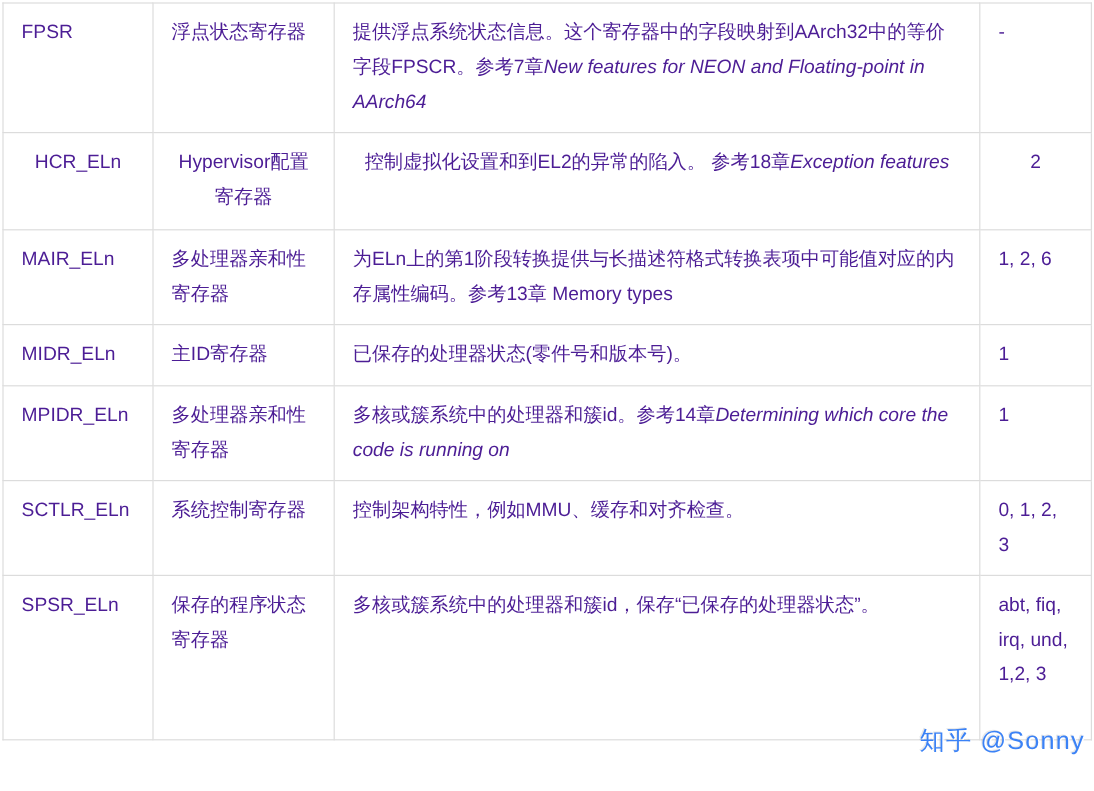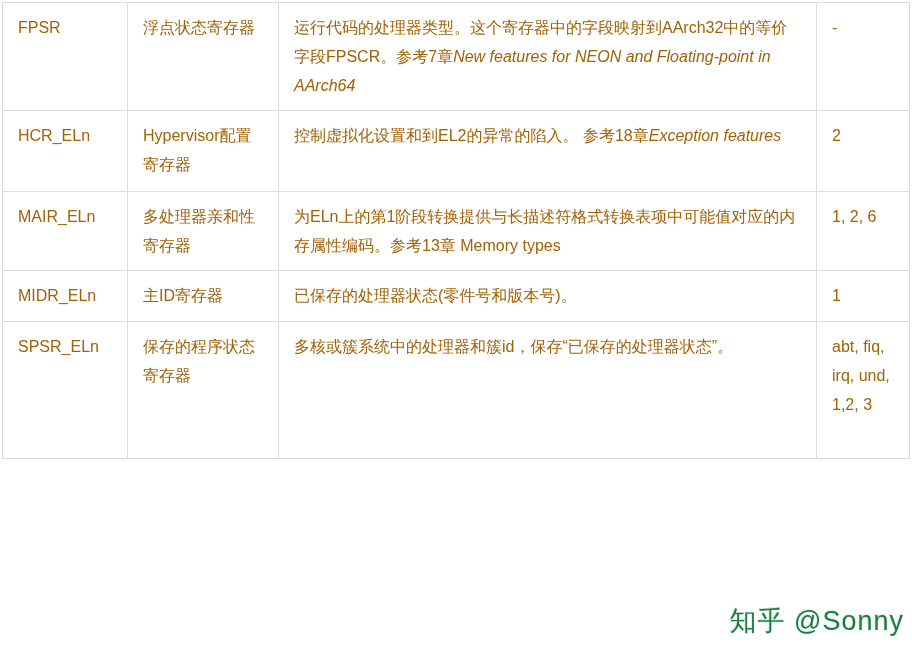--- a/index.html
+++ b/index.html
@@ -23,85 +23,97 @@
     border-collapse: collapse;
     table-layout: fixed;
     width: 907px;
   }
   table.register-table td {
     border: 1px solid #dcdcdc;
     vertical-align: top;
     padding: 10px 15px 10px 15px;
     font-size: 16px;
     line-height: 29px;
-    color: #a16207;
+    color: #4c1d95;
     word-break: break-word;
     overflow: hidden;
   }
   td.col-register { padding-left: 33px; }
   td.col-name     { }
   td.col-desc     { }
   td.col-el       { padding-left: 13px; padding-right: 10px; }
   .desc-italic { font-style: italic; }
   tr.r1 { height: 104px; }
-  tr.r2 { height: 81px; }
+  tr.r2 { height: 81px; text-align: center; }
   tr.r3 { height: 72px; }
   tr.r4 { height: 51px; margin-left: 31px; }
   tr.r5 { height: 79px; }
   tr.r6 { height: 75px; }
   tr.r7 { height: 51px; }
   tr.r8 { height: 137px; }
   .watermark {
     position: absolute;
     right: 8px;
     top: 603px;
-    font-size: 27px;
+    font-size: 21px;
     letter-spacing: 1px;
-    color: #15803d;
+    color: #3b82f6;
     text-shadow: 1px 1px 0 #ffffff, -1px -1px 0 rgba(120,120,120,0.18);
     white-space: nowrap;
     pointer-events: none;
   }
 </style>
 </head>
 <body>
 
 <div class="table-wrap">
   <table class="register-table">
     <colgroup>
       <col style="width:125px">
       <col style="width:151px">
       <col style="width:538px">
       <col style="width:93px">
     </colgroup>
     <tbody>
       <tr class="r1">
         <td class="col-register">FPSR</td>
         <td class="col-name">浮点状态寄存器</td>
-        <td class="col-desc"><span>运行代码的处理器类型。这个寄存器中的字段映射到AArch32中的等价字段FPSCR。参考7章</span><span class="desc-italic">New features for NEON and Floating-point in AArch64</span></td>
+        <td class="col-desc"><span>提供浮点系统状态信息。这个寄存器中的字段映射到AArch32中的等价字段FPSCR。参考7章</span><span class="desc-italic">New features for NEON and Floating-point in AArch64</span></td>
         <td class="col-el">-</td>
       </tr>
       <tr class="r2">
         <td class="col-register">HCR_ELn</td>
         <td class="col-name">Hypervisor配置寄存器</td>
         <td class="col-desc"><span>控制虚拟化设置和到EL2的异常的陷入。 参考18章</span><span class="desc-italic">Exception features</span></td>
         <td class="col-el">2</td>
       </tr>
       <tr class="r3">
         <td class="col-register">MAIR_ELn</td>
         <td class="col-name">多处理器亲和性寄存器</td>
         <td class="col-desc"><span>为ELn上的第1阶段转换提供与长描述符格式转换表项中可能值对应的内存属性编码。参考13章 Memory types</span><span class="desc-italic"></span></td>
         <td class="col-el">1, 2, 6</td>
       </tr>
       <tr class="r4">
         <td class="col-register">MIDR_ELn</td>
         <td class="col-name">主ID寄存器</td>
         <td class="col-desc"><span>已保存的处理器状态(零件号和版本号)。</span><span class="desc-italic"></span></td>
         <td class="col-el">1</td>
       </tr>
+      <tr class="r5">
+        <td class="col-register">MPIDR_ELn</td>
+        <td class="col-name">多处理器亲和性寄存器</td>
+        <td class="col-desc"><span>多核或簇系统中的处理器和簇id。参考14章</span><span class="desc-italic">Determining which core the code is running on</span></td>
+        <td class="col-el">1</td>
+      </tr>
+      <tr class="r7">
+        <td class="col-register">SCTLR_ELn</td>
+        <td class="col-name">系统控制寄存器</td>
+        <td class="col-desc"><span>控制架构特性，例如MMU、缓存和对齐检查。</span><span class="desc-italic"></span></td>
+        <td class="col-el">0, 1, 2, 3</td>
+      </tr>
       <tr class="r8">
         <td class="col-register">SPSR_ELn</td>
         <td class="col-name">保存的程序状态寄存器</td>
         <td class="col-desc"><span>多核或簇系统中的处理器和簇id，保存“已保存的处理器状态”。</span><span class="desc-italic"></span></td>
         <td class="col-el">abt, fiq, irq, und, 1,2, 3</td>
       </tr>
 
     </tbody>
   </table>
 </div>

